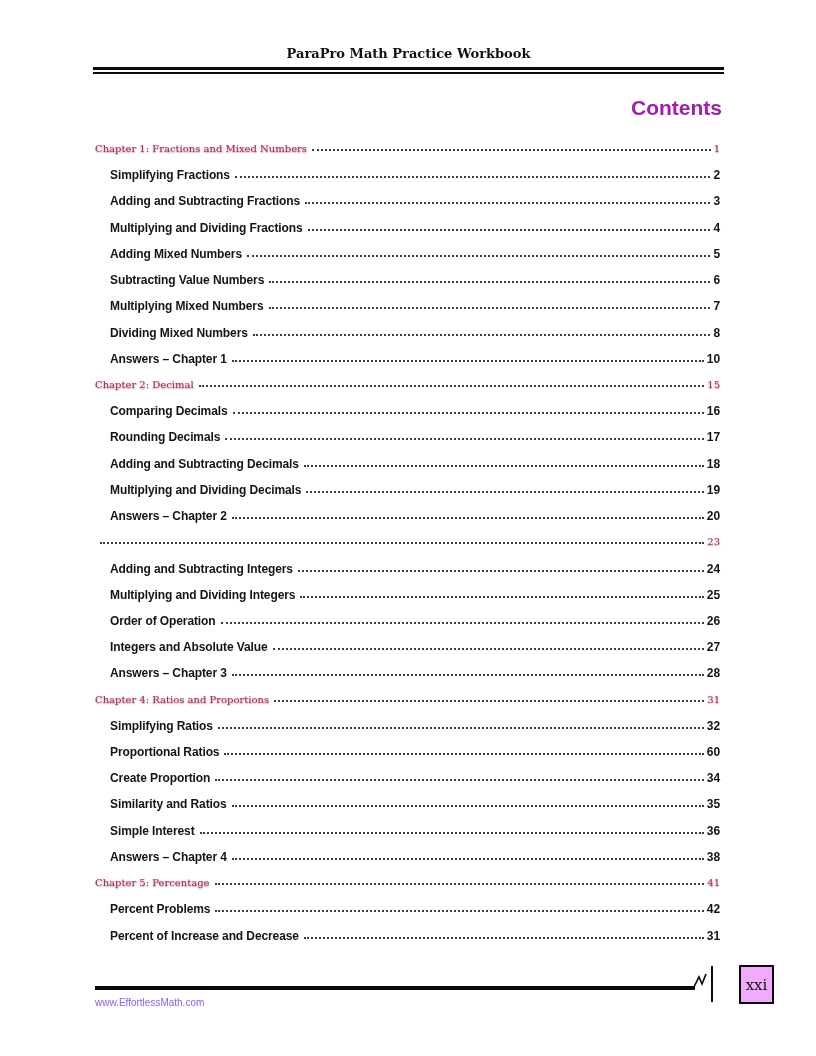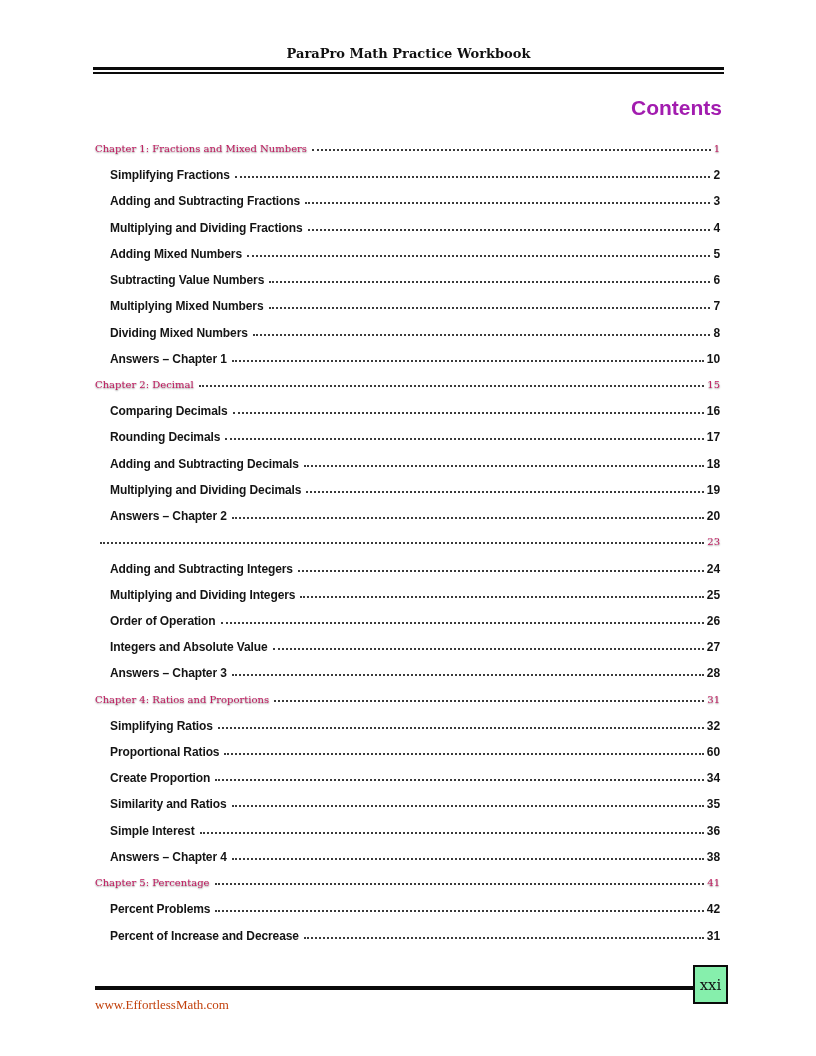--- a/index.html
+++ b/index.html
@@ -68,30 +68,30 @@
     background:#0a0a0a;
   }
   .footer-flourish {
     position:absolute; left:598px; top:973px;
   }
   .footer-vline {
     position:absolute; left:616px; top:966px; width:2px; height:36px;
     background:#0a0a0a;
   }
   .page-number-box {
-    position:absolute; left:598px; top:965px; width:31px; height:35px;
+    position:absolute; left:644px; top:965px; width:31px; height:35px;
     border:2px solid #0a0a0a;
     display:flex; align-items:center; justify-content:center;
     font-family:"DejaVu Serif", serif; font-size:15px; color:#111;
-    background:#86efac;
+    background:#f0abfc;
   }
   .site-link {
     position:absolute; top:997px; left:0;
-    font-family:Liberation Serif, serif;
-    font-size:13px; color:#c2410c;
+    font-family:Liberation Sans, sans-serif;
+    font-size:10px; color:#8b5cf6;
     text-decoration:none; cursor:pointer;
   }
 </style>
 </head>
 <body>
 
 <div class="page">
   <div class="content">
 
     <div class="header-title">ParaPro Math Practice Workbook</div>

